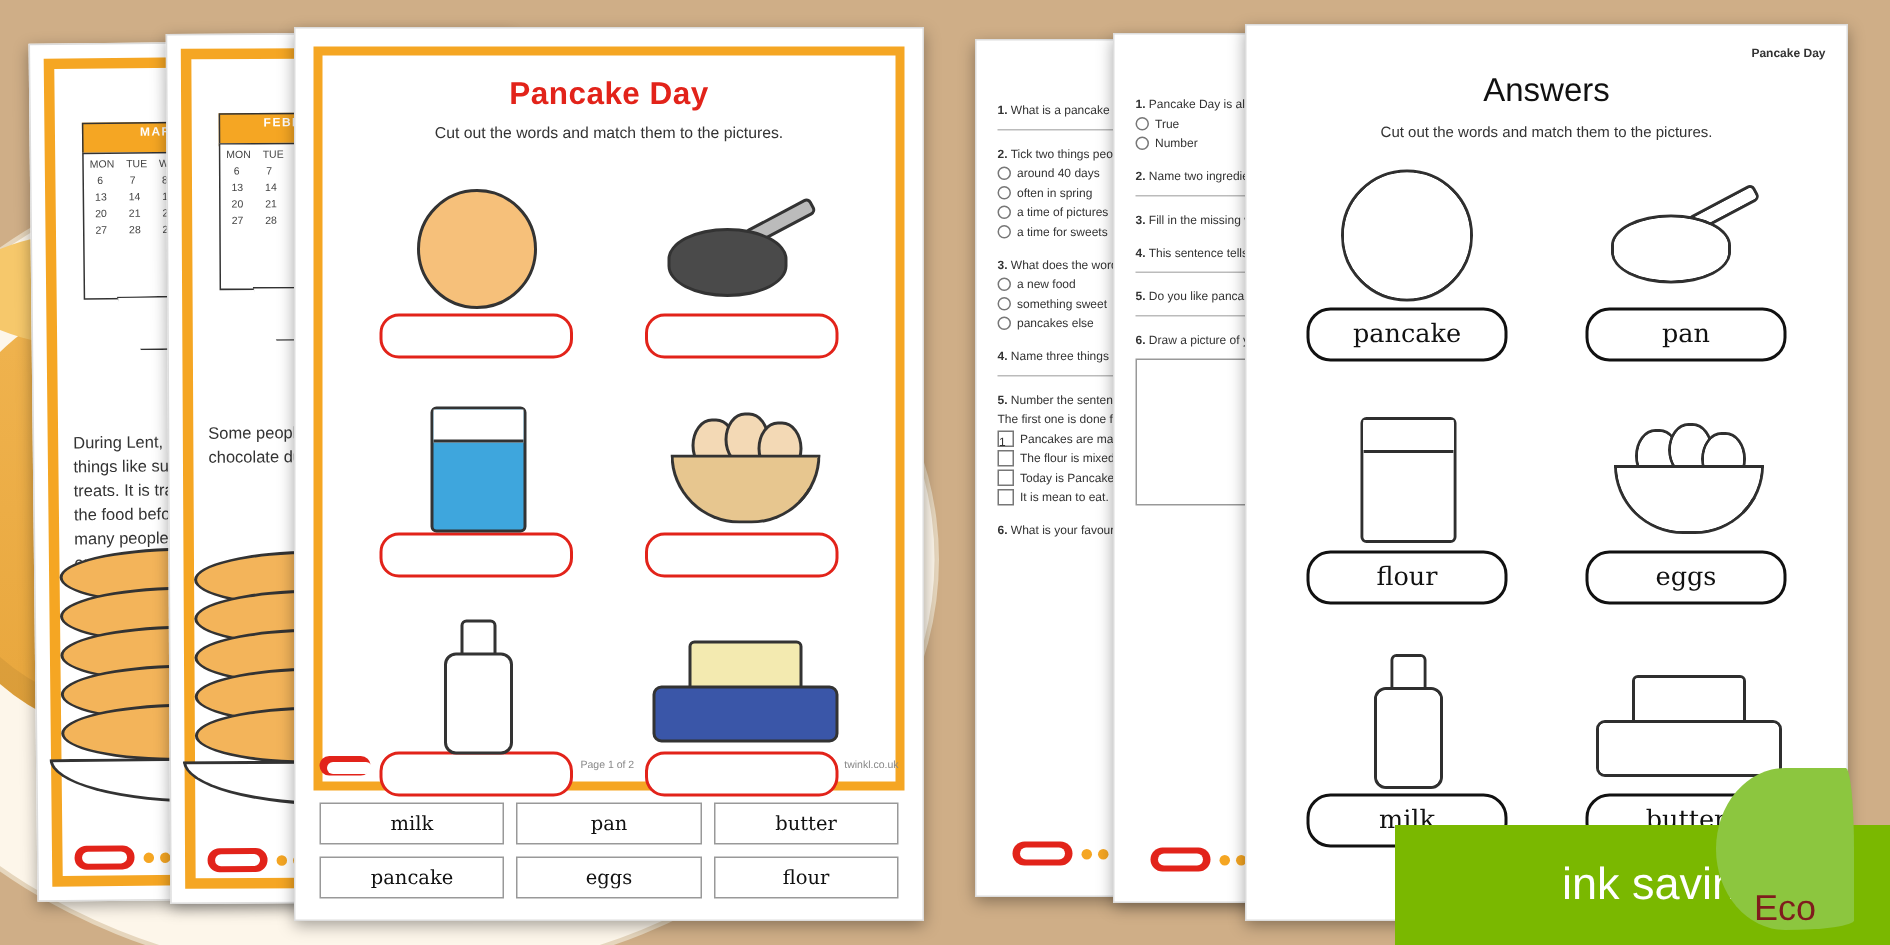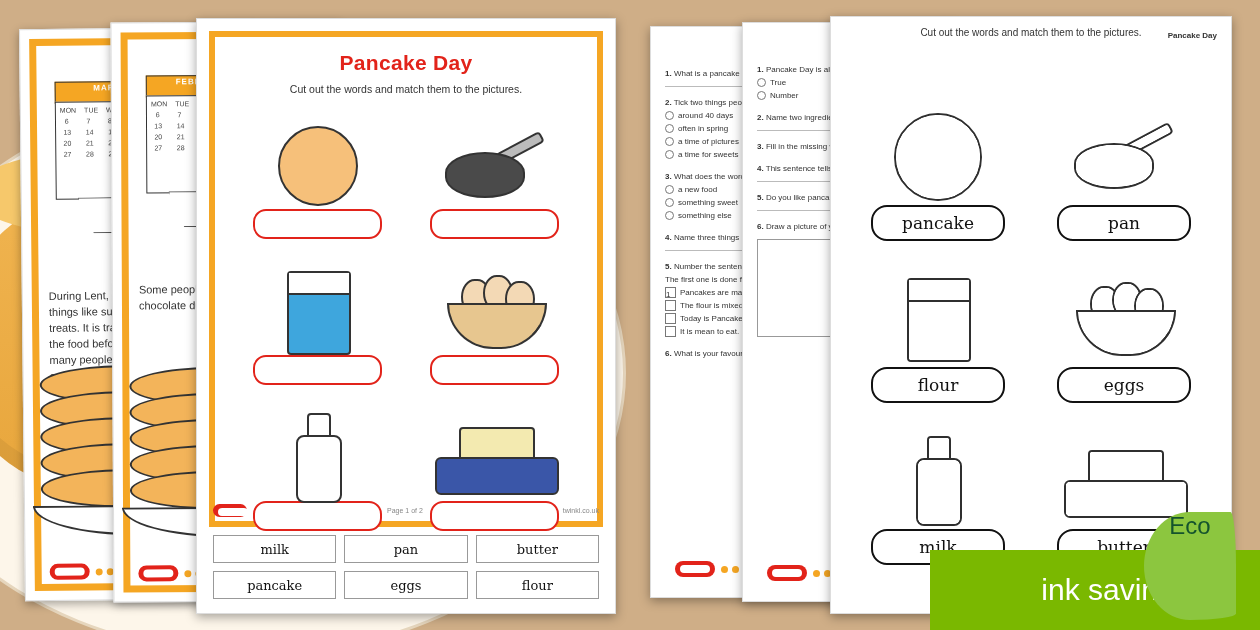--- a/index.html
+++ b/index.html
@@ -118,21 +118,21 @@
 
   
   .eco{
     position:absolute;right:0;bottom:0;width:330px;height:80px;background:#7ab800;
     display:flex;align-items:center;justify-content:center;
   }
   .eco-text{color:#fff;font-size:30px;margin-left:26px;}
   .eco-badge{
     position:absolute;right:24px;bottom:10px;width:92px;height:108px;background:#8cc63f;
     border-radius:50% 6% 50% 50%/50% 50% 6% 50%;transform:rotate(0deg);
-    display:flex;align-items:flex-start;justify-content:center;color:#14532d;font-size:24px;
+    display:flex;align-items:flex-end;justify-content:center;color:#7f1d1d;font-size:24px;
   }
 </style>
 </head>
 <body>
 
 <div class="bg-tan"></div>
 <div class="bg-plate"></div>
 <div class="bg-pancake-stack"></div>
 
 <div class="sheet sheet-a">
@@ -353,21 +353,21 @@
       <div><span class="radio"></span><span>around 40 days</span></div>
       <div><span class="radio"></span><span>often in spring</span></div>
       <div><span class="radio"></span><span>a time of pictures</span></div>
       <div><span class="radio"></span><span>a time for sweets</span></div>
     </div>
     <div class="q-item">
       <b>3.</b>
       <span>What does the word Lent mean?</span>
       <div><span class="radio"></span><span>a new food</span></div>
       <div><span class="radio"></span><span>something sweet</span></div>
-      <div><span class="radio"></span><span>something else</span></div>
+      <div><span class="radio"></span><span>pancakes else</span></div>
     </div>
     <div class="q-item">
       <b>4.</b>
       <span>Name three things people give up.</span>
       <span class="q-line"></span>
     </div>
     <div class="q-item">
       <b>5.</b>
       <span>Number the sentences in the order of the text. The first one is done for you.</span>
       <div><span class="sqbox">1</span><span>Pancakes are made.</span></div>
@@ -427,20 +427,21 @@
     <div class="twinkl"></div>
     <div class="dots">
       <span class="dot"></span>
         <span class="dot"></span>
     </div>
   </div>
 </div>
 
 <div class="sheet sheet-ans">
   <div class="ans-head">Pancake Day</div>
+  <div class="ans-title">Answers</div>
   <div class="ans-sub">Cut out the words and match them to the pictures.</div>
 
   <div class="ans-grid">
     <div class="ans-cell">
       <div class="ans-pic bw">
           <div class="i-pancake" style="width:84px;height:84px;background:#fff"></div>
         </div>
       <div class="abox">pancake</div>
     </div>
     <div class="ans-cell">

